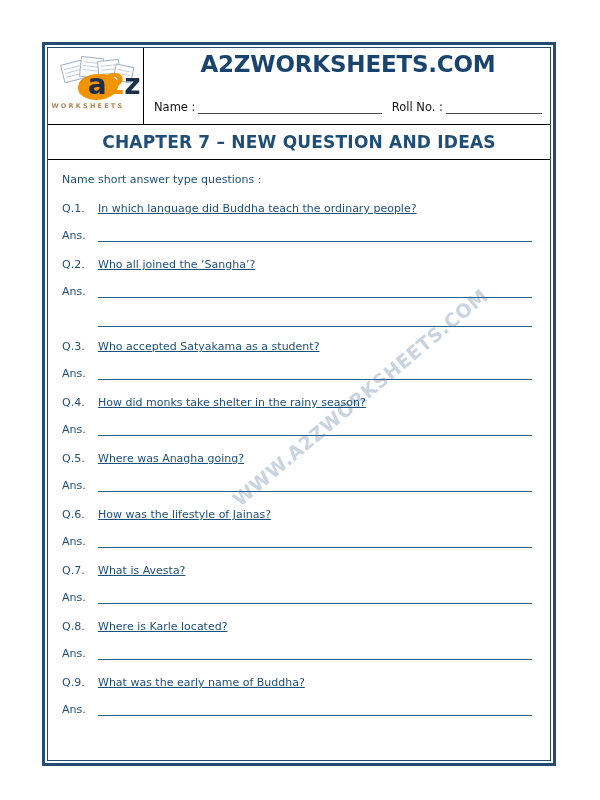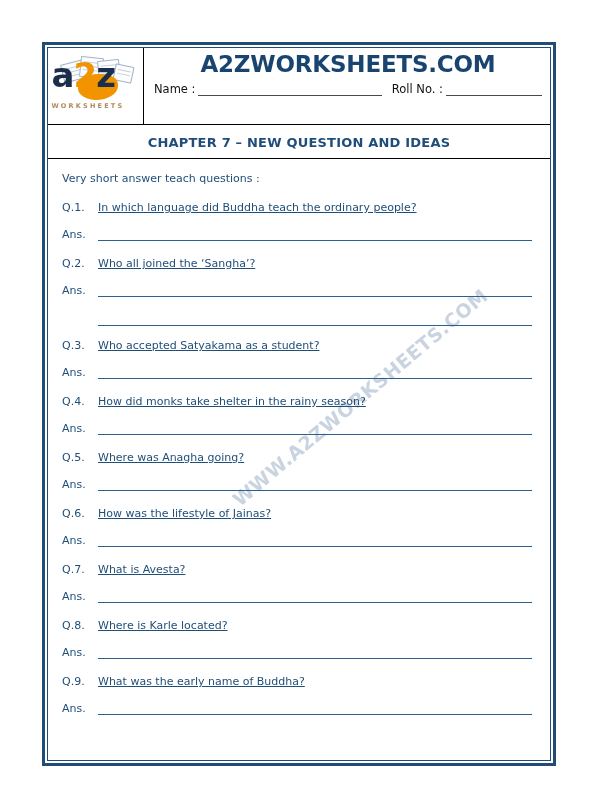--- a/index.html
+++ b/index.html
@@ -98,21 +98,21 @@
     text-align: center;
     line-height: 26px;
     margin-top: 0px;
   }
   .field-row {
     display: flex;
     align-items: flex-end;
     font-family: "DejaVu Sans", sans-serif;
     font-size: 11.5px;
     color: #111111;
-    margin-top: 5px;
+    margin-top: 23px;
     white-space: nowrap;
   }
   .field-label {
     flex: 0 0 auto;
     padding-right: 3px;
   }
   .blank {
     border-bottom: 1px solid #4a4a4a;
     height: 11px;
     flex: 0 0 auto;
@@ -123,21 +123,21 @@
   
   #chapter-bar {
     position: relative;
     z-index: 10;
     border-bottom: 1.5px solid #000000;
     text-align: center;
     padding: 7px 0 7px 0;
   }
   #chapter-title {
     font-family: "DejaVu Sans", sans-serif;
-    font-size: 13px;
+    font-size: 17px;
     font-weight: bold;
     color: #1f4e79;
     letter-spacing: 0.2px;
   }
 
   
   #worksheet-body {
     position: relative;
     z-index: 10;
     padding: 13px 14px 0 12px;
@@ -196,28 +196,28 @@
   .paper .pl {
     position: absolute;
     left: 2px;
     right: 2px;
     height: 1px;
     background: #c3d0de;
   }
   #logo-text {
     position: absolute;
     left: 0;
-    top: 6px;
+    top: 16px;
     width: 88px;
     height: 26px;
     font-family: "DejaVu Sans", sans-serif;
     font-weight: bold;
-    font-size: 34px;
+    font-size: 28px;
     line-height: 26px;
-    text-align: left;
+    text-align: right;
     color: #1b2e4b;
     letter-spacing: -1px;
     z-index: 3;
   }
   #logo-text .two { color: #f29400; }
   #logo-sub {
     position: absolute;
     left: 0;
     top: 46px;
     width: 88px;
@@ -289,21 +289,21 @@
         </div>
 
       </div>
     </div>
 
     <div id="chapter-bar">
       <span id="chapter-title">CHAPTER 7 –  NEW QUESTION AND IDEAS</span>
     </div>
 
     <div id="worksheet-body">
-      <div id="instruction">Very short answer teach questions :</div>
+      <div id="instruction">Name short answer type questions :</div>
       <div id="questions-container">
           <div class="qa-block">
             <div class="question-row">
               <span class="q-num">Q.1.</span>
               <span class="q-text">In which language did Buddha teach the ordinary people?</span>
             </div>
             <div class="answer-row">
               <span class="a-label">Ans.</span>
               <span class="a-line"></span>
             </div>

